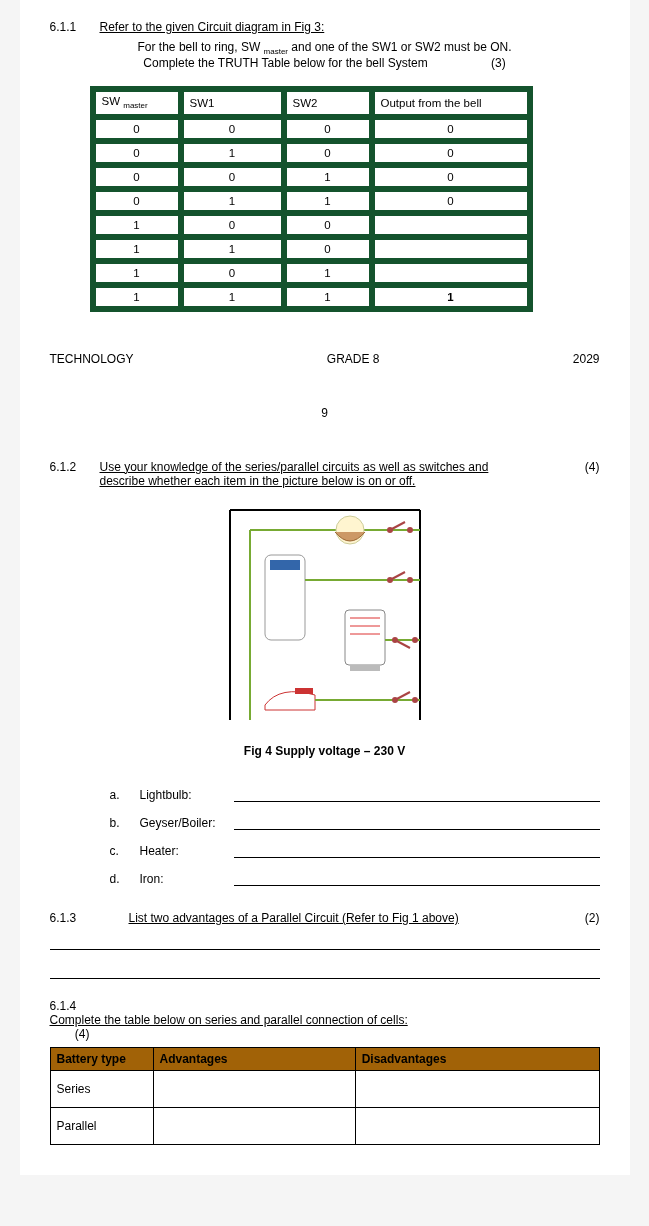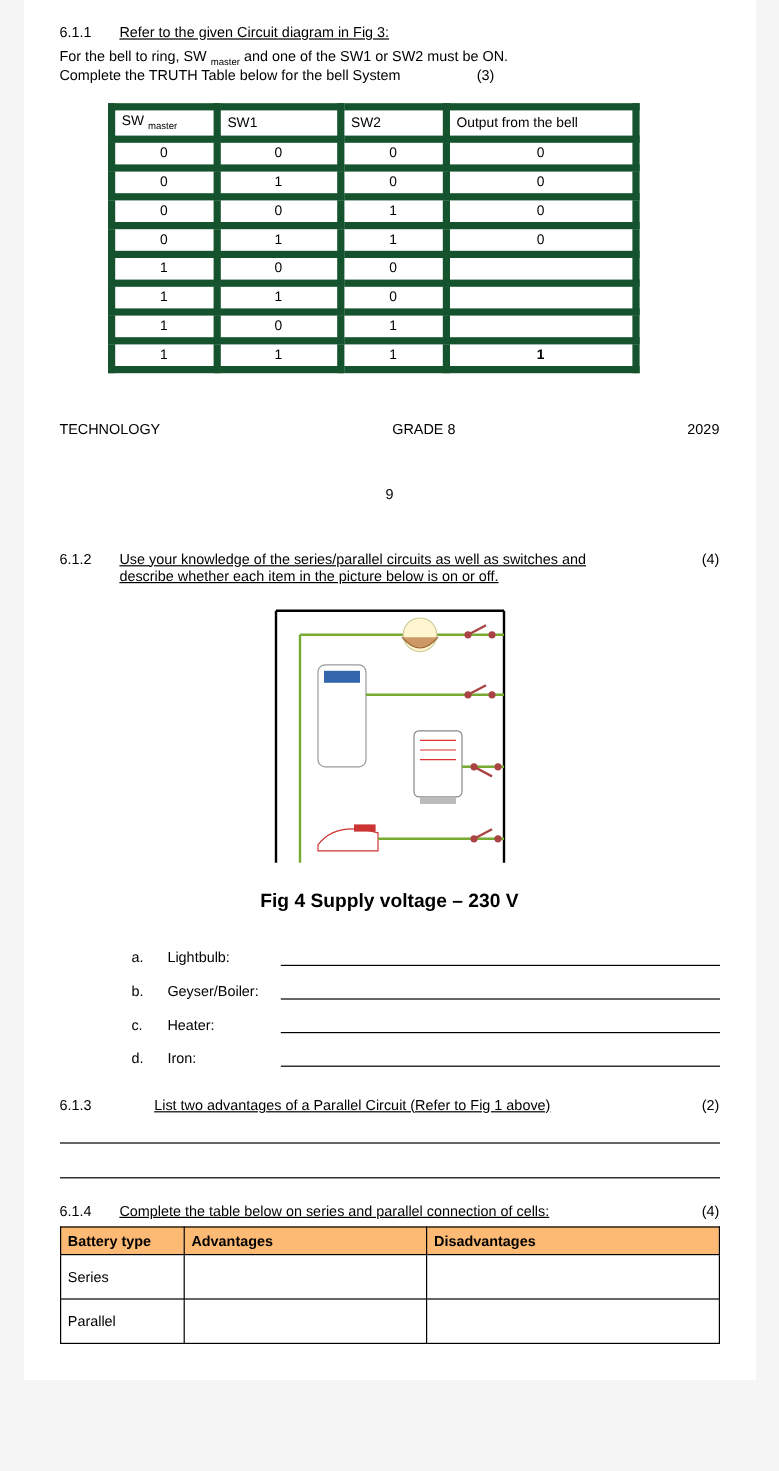--- a/index.html
+++ b/index.html
@@ -11,21 +11,21 @@
     padding: 0;
   }
   .page {
     background: #fff;
     width: 610px;
     margin: 0 auto;
     padding: 20px 30px 30px 30px;
     box-sizing: border-box;
   }
   .q-wrap { margin-bottom: 16px; }
-  .instr { margin-top:6px; margin-bottom:10px; }
+  .instr { margin-top:6px; margin-bottom:10px;text-align:center; }
   .marks { display:inline-block; margin-left:20px; }
   table.truth {
     border-collapse: collapse;
     margin-left: 40px;
     margin-bottom: 30px;
   }
   table.truth td, table.truth th {
     border: 6px solid #14532d;
     text-align: center;
     padding: 3px 6px;
@@ -40,34 +40,34 @@
   sub { font-size: 8px; }
   .footer-row {
     display:flex; justify-content: space-between; margin-top: 40px; margin-bottom: 40px;
     font-size:12px;
   }
   .page-num { text-align:center; margin: 40px 0; font-size:12px;}
   .fig-box {
     width: 230px; margin: 12px auto 4px auto; position:relative;
   }
   .fig-svg { display:block; }
-  .fig-caption { text-align:center; font-weight:bold; font-size:16px; margin-top:2px; margin-bottom:30px;}
+  .fig-caption { text-align:center; font-weight:bold; font-size:12px; margin-top:2px; margin-bottom:30px;}
   .blanks { margin-left:60px; }
   .blanks .row { margin-bottom:14px; display:flex; align-items:flex-end;}
   .blanks .let { width:30px; }
   .blanks .lbl { width:90px; }
   .blanks .line { flex:1; border-bottom:1px solid #000; height:12px; margin-left:4px;}
   .lines .full { border-bottom:1px solid #000; height:16px; margin-bottom:12px;}
   table.cells {
     border-collapse: collapse; width:100%; margin-top:6px;
   }
   table.cells th, table.cells td {
     border:1px solid #000; font-size:12px; text-align:left; padding:4px 6px;
   }
-  table.cells th { background:#fdba74; font-weight:bold;}
+  table.cells th { background:#a16207; font-weight:bold;}
   .colB1 { width:90px;}
   .q-row { display:flex; align-items:flex-start; }
   .q-row .qn { width:50px; flex:none;}
   .q-row .qt { flex:1;text-decoration:underline;}
   .q-row .qm { width:40px; text-align:right; flex:none;}
 </style>
 </head>
 <body>
 
 <div class="page">
@@ -230,21 +230,21 @@
   <div class="q-row" style="margin-top:25px;gap:29px;">
     <span class="qn">6.1.3</span>
     <span class="qt">List two advantages of a Parallel Circuit (Refer to Fig 1 above)</span>
     <span class="qm">(2)</span>
   </div>
   <div class="lines" style="margin-top:8px;">
     <div class="full"></div>
     <div class="full"></div>
   </div>
 
-  <div class="q-row" style="margin-top:20px;">
+  <div class="q-row" style="margin-top:20px;flex-direction:column;">
     <span class="qn">6.1.4</span>
     <span class="qt">Complete the table below on series and parallel connection of cells:</span>
     <span class="qm">(4)</span>
   </div>
 
   <table class="cells">
     <tbody>
         <tr>
       <th class="colB1">Battery type</th>
       <th>Advantages</th>

